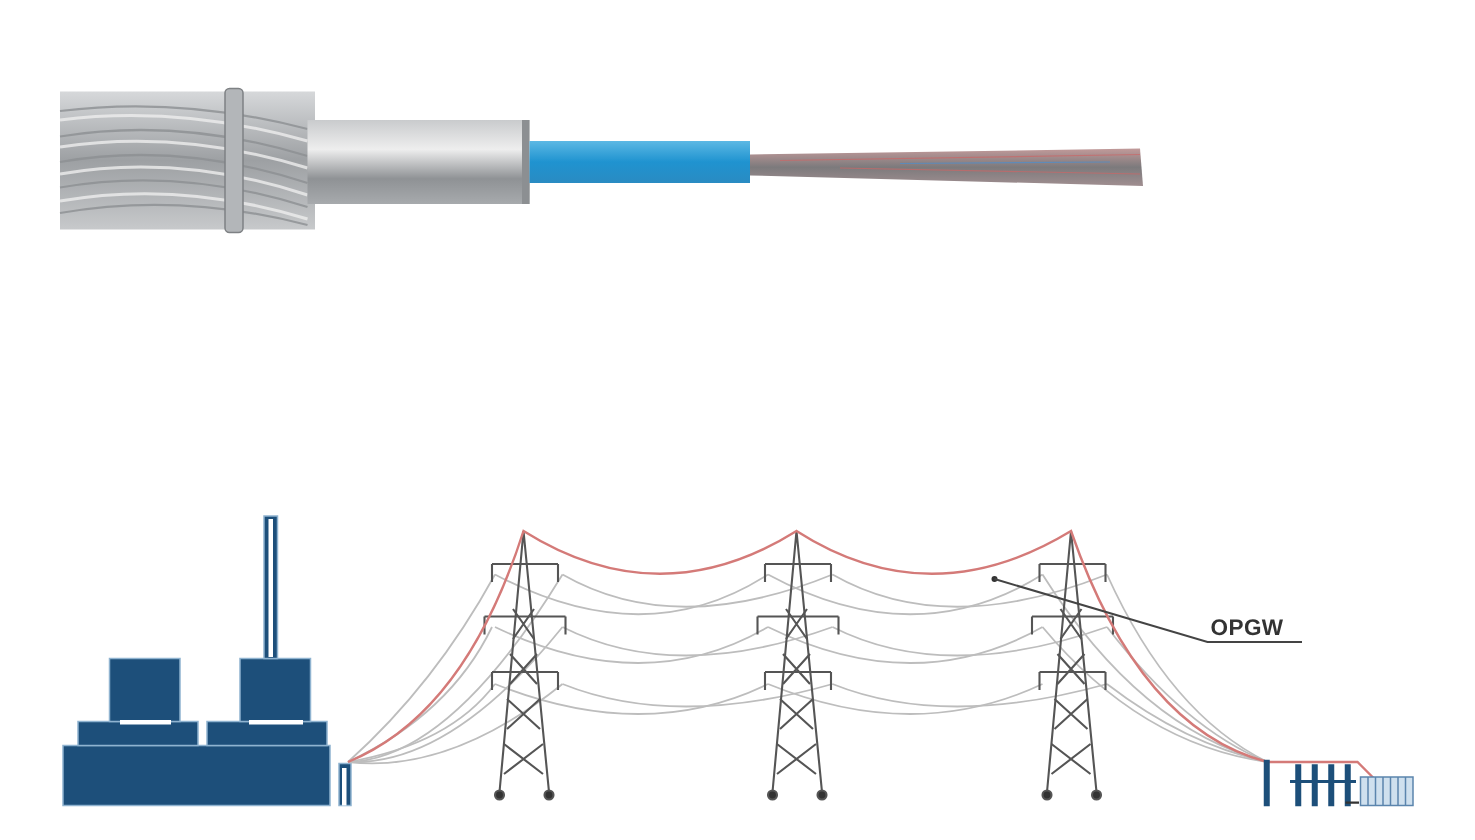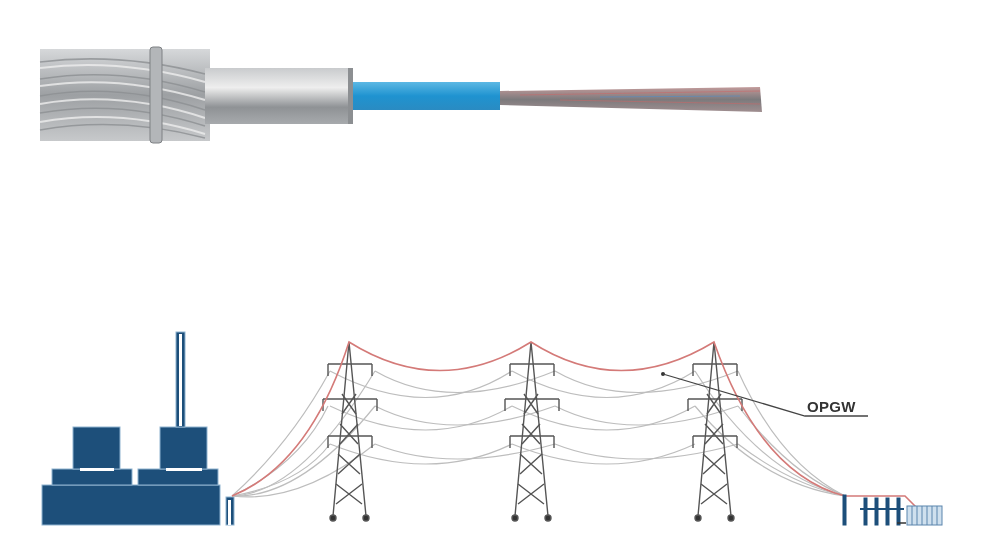--- a/index.html
+++ b/index.html
@@ -1,17 +1,17 @@
 <!DOCTYPE html>
 <html><head>
 <meta charset="utf-8">
 <style>
   html, body { margin:0; padding:0; background:#ffffff; }
   body { width:983px; height:560px; position:relative; overflow:hidden; font-family:"Liberation Sans", sans-serif; }
-  #stage { position:absolute; left:0; top:4px; width:983px; height:400px; }
+  #stage { position:absolute; left:0; top:16px; width:983px; height:400px; }
   .label { position:absolute; font-family:"Liberation Sans", sans-serif; font-weight:bold; font-size:15px; color:#333; letter-spacing:0.3px; }
 </style>
 </head>
 <body>
 
 <div id="stage">
 <svg width="983" height="560" viewBox="0 0 983 560" xmlns="http://www.w3.org/2000/svg">
   <defs>
     <linearGradient id="strandGrad" x1="0" y1="0" x2="0" y2="1">
       <stop offset="0" stop-color="#d6d8da"></stop>

